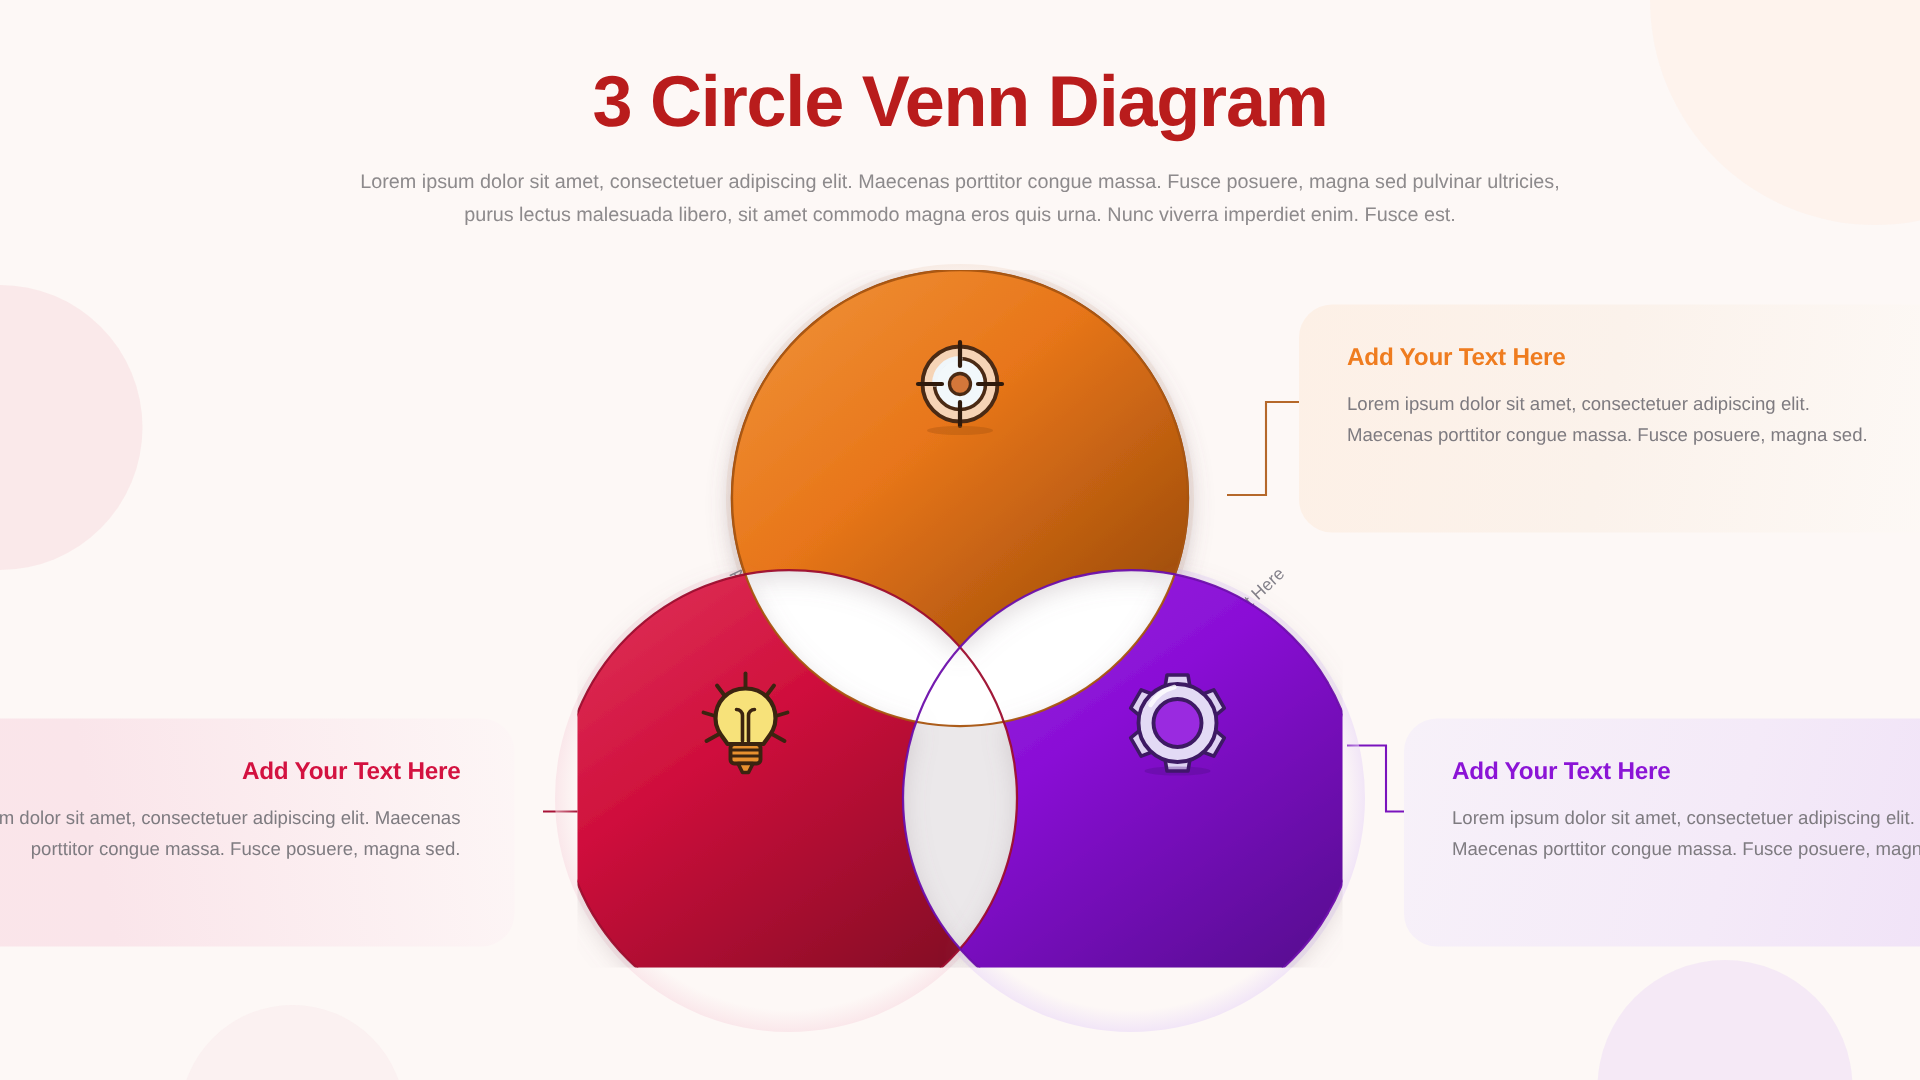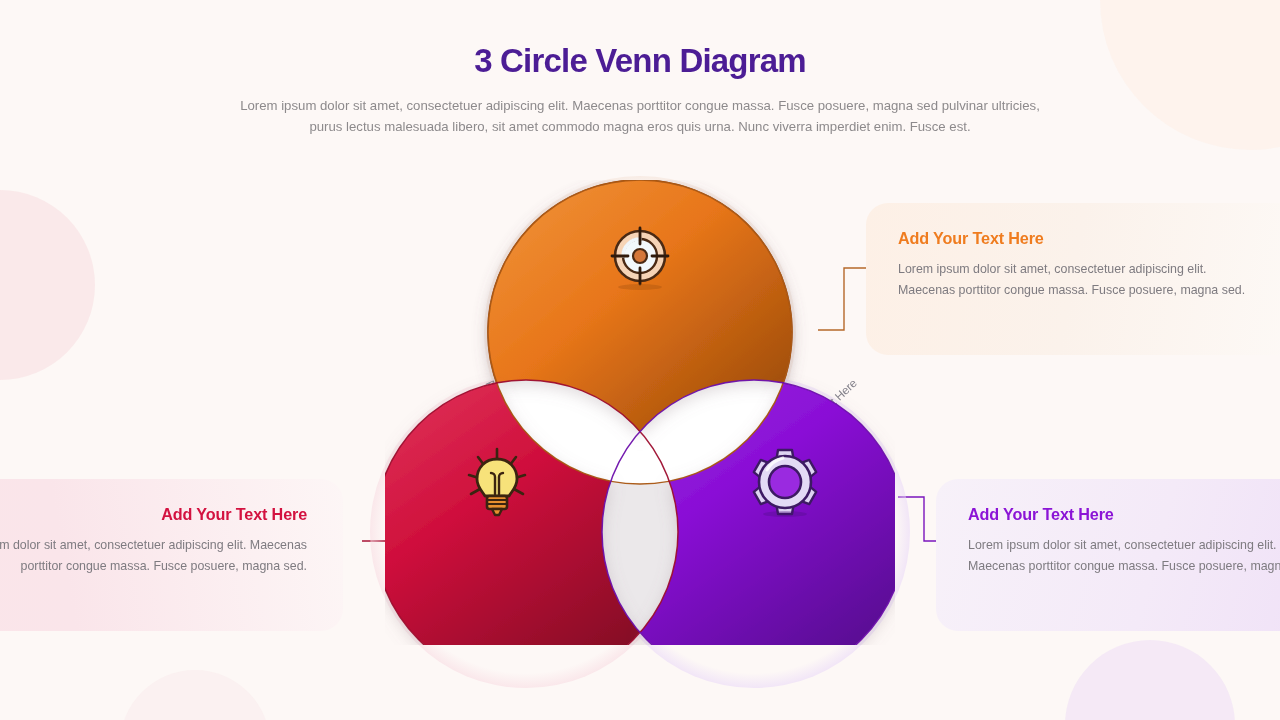--- a/index.html
+++ b/index.html
@@ -20,21 +20,21 @@
              background:#fdf1ea; opacity:.7; }
   .blob-br { width:170px; height:170px; right:45px; bottom:-90px;
              background:#f2e4f6; opacity:.75; }
   .blob-bl { width:150px; height:150px; left:120px; bottom:-100px;
              background:#fae9ec; opacity:.5; }
 
   
   #header { position:absolute; top:0; left:0; width:1280px; z-index:5;
             text-align:center; padding-top:44px; }
   #page-title {
-    font-size:33px; font-weight:bold; color:#4c1d95;
+    font-size:48px; font-weight:bold; color:#b91c1c;
     letter-spacing:-.8px; line-height:1.05;
   }
   #page-subtitle {
     margin:16px auto 0; width:800px;
     font-size:13.2px; color:#8d8a8c; line-height:1.62;
   }
 
   
   #venn-stage { position:absolute; left:385px; top:180px;
                 width:510px; height:465px; z-index:4; }

